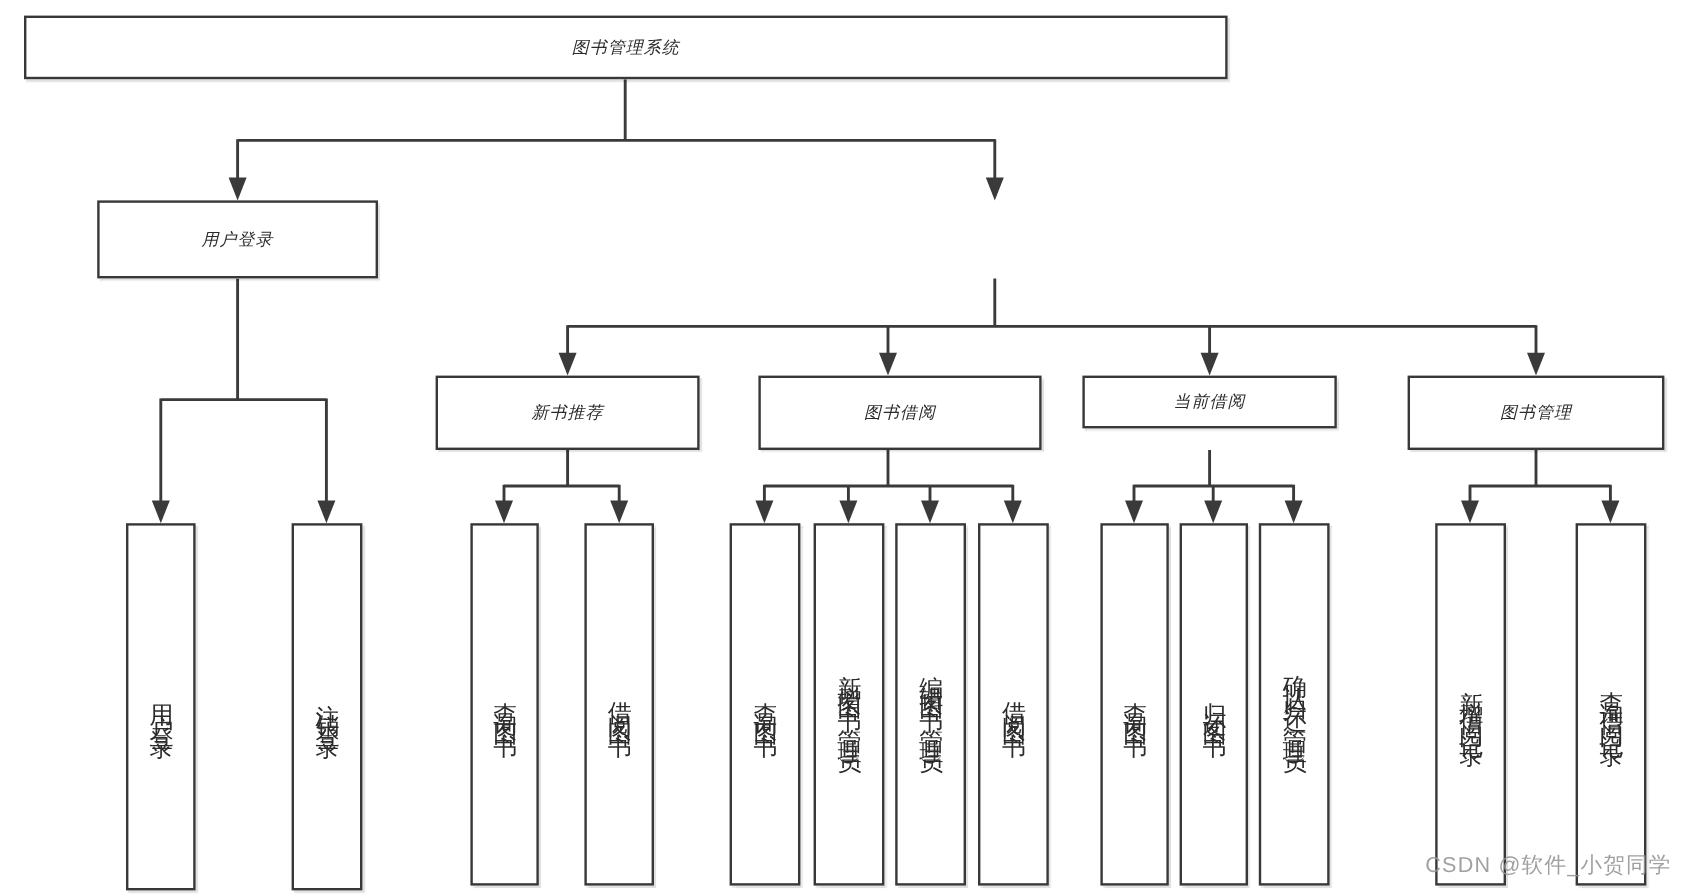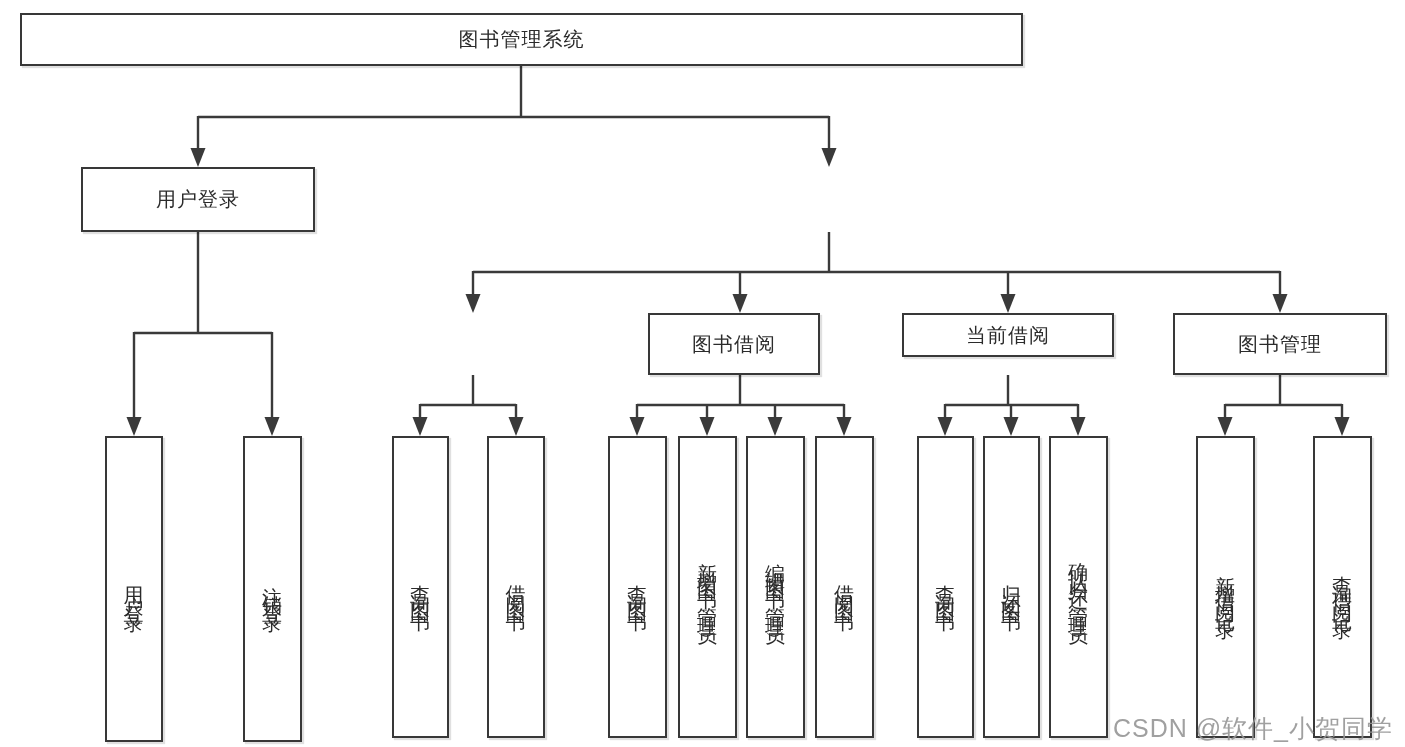--- a/index.html
+++ b/index.html
@@ -15,32 +15,32 @@
   #wires polygon { fill:#3a3a3a; }
   .box {
     position:absolute;
     background:#ffffff;
     border:2.5px solid #383838;
     box-sizing:border-box;
     display:flex; align-items:center; justify-content:center;
     color:#2b2b2b;
     box-shadow:2px 2px 1px rgba(0,0,0,0.12);
   }
-  .h-box { font-size:20px; letter-spacing:1px; white-space:nowrap; }
+  .h-box { font-size:14px; letter-spacing:1px; white-space:nowrap;font-style:italic; }
   .v-box {
     writing-mode:vertical-rl;
     text-orientation:mixed;
     font-size:20px;
     letter-spacing:9px;
     line-height:1;
   }
   #watermark {
     position:absolute;
-    right:12px; bottom:2px;
-    font-size:25px;
+    right:12px; bottom:14px;
+    font-size:18px;
     color:rgba(150,150,150,0.9);
     letter-spacing:1px;
     white-space:nowrap;
   }
 </style>
 </head>
 <body>
 
 <div id="stage">
 
@@ -80,21 +80,22 @@
         <polygon points="1070.5,417 1085.5,417 1078,436"></polygon>
         <polygon points="1217.5,417 1232.5,417 1225,436"></polygon>
         <polygon points="1334.5,417 1349.5,417 1342,436"></polygon>
       </g>
   </svg>
 
   <div class="box h-box" style="left:20px; top:13px; width:1003px; height:53px;">图书管理系统</div>
 
   <div class="box h-box" style="left:81px; top:167px; width:234px; height:65px;">用户登录</div>
 
-  <div class="box h-box" style="left:632px; top:313px; width:172px; height:62px;margin-left:16px;">图书借阅</div>
+  <div class="box h-box" style="left:363px; top:313px; width:220px; height:62px;">新书推荐</div>
+  <div class="box h-box" style="left:632px; top:313px; width:236px; height:62px;">图书借阅</div>
   <div class="box h-box" style="left:902px; top:313px; width:212px; height:44px;">当前借阅</div>
   <div class="box h-box" style="left:1173px; top:313px; width:214px; height:62px;">图书管理</div>
 
   <div class="box v-box" style="left:105px; top:436px; width:58px; height:306px;">用户登录</div>
   <div class="box v-box" style="left:243px; top:436px; width:59px; height:306px;">注销登录</div>
 
   <div class="box v-box" style="left:392px; top:436px; width:57px; height:302px;">查询图书</div>
   <div class="box v-box" style="left:487px; top:436px; width:58px; height:302px;">借阅图书</div>
 
   <div class="box v-box" style="left:608px; top:436px; width:59px; height:302px;">查询图书</div>

